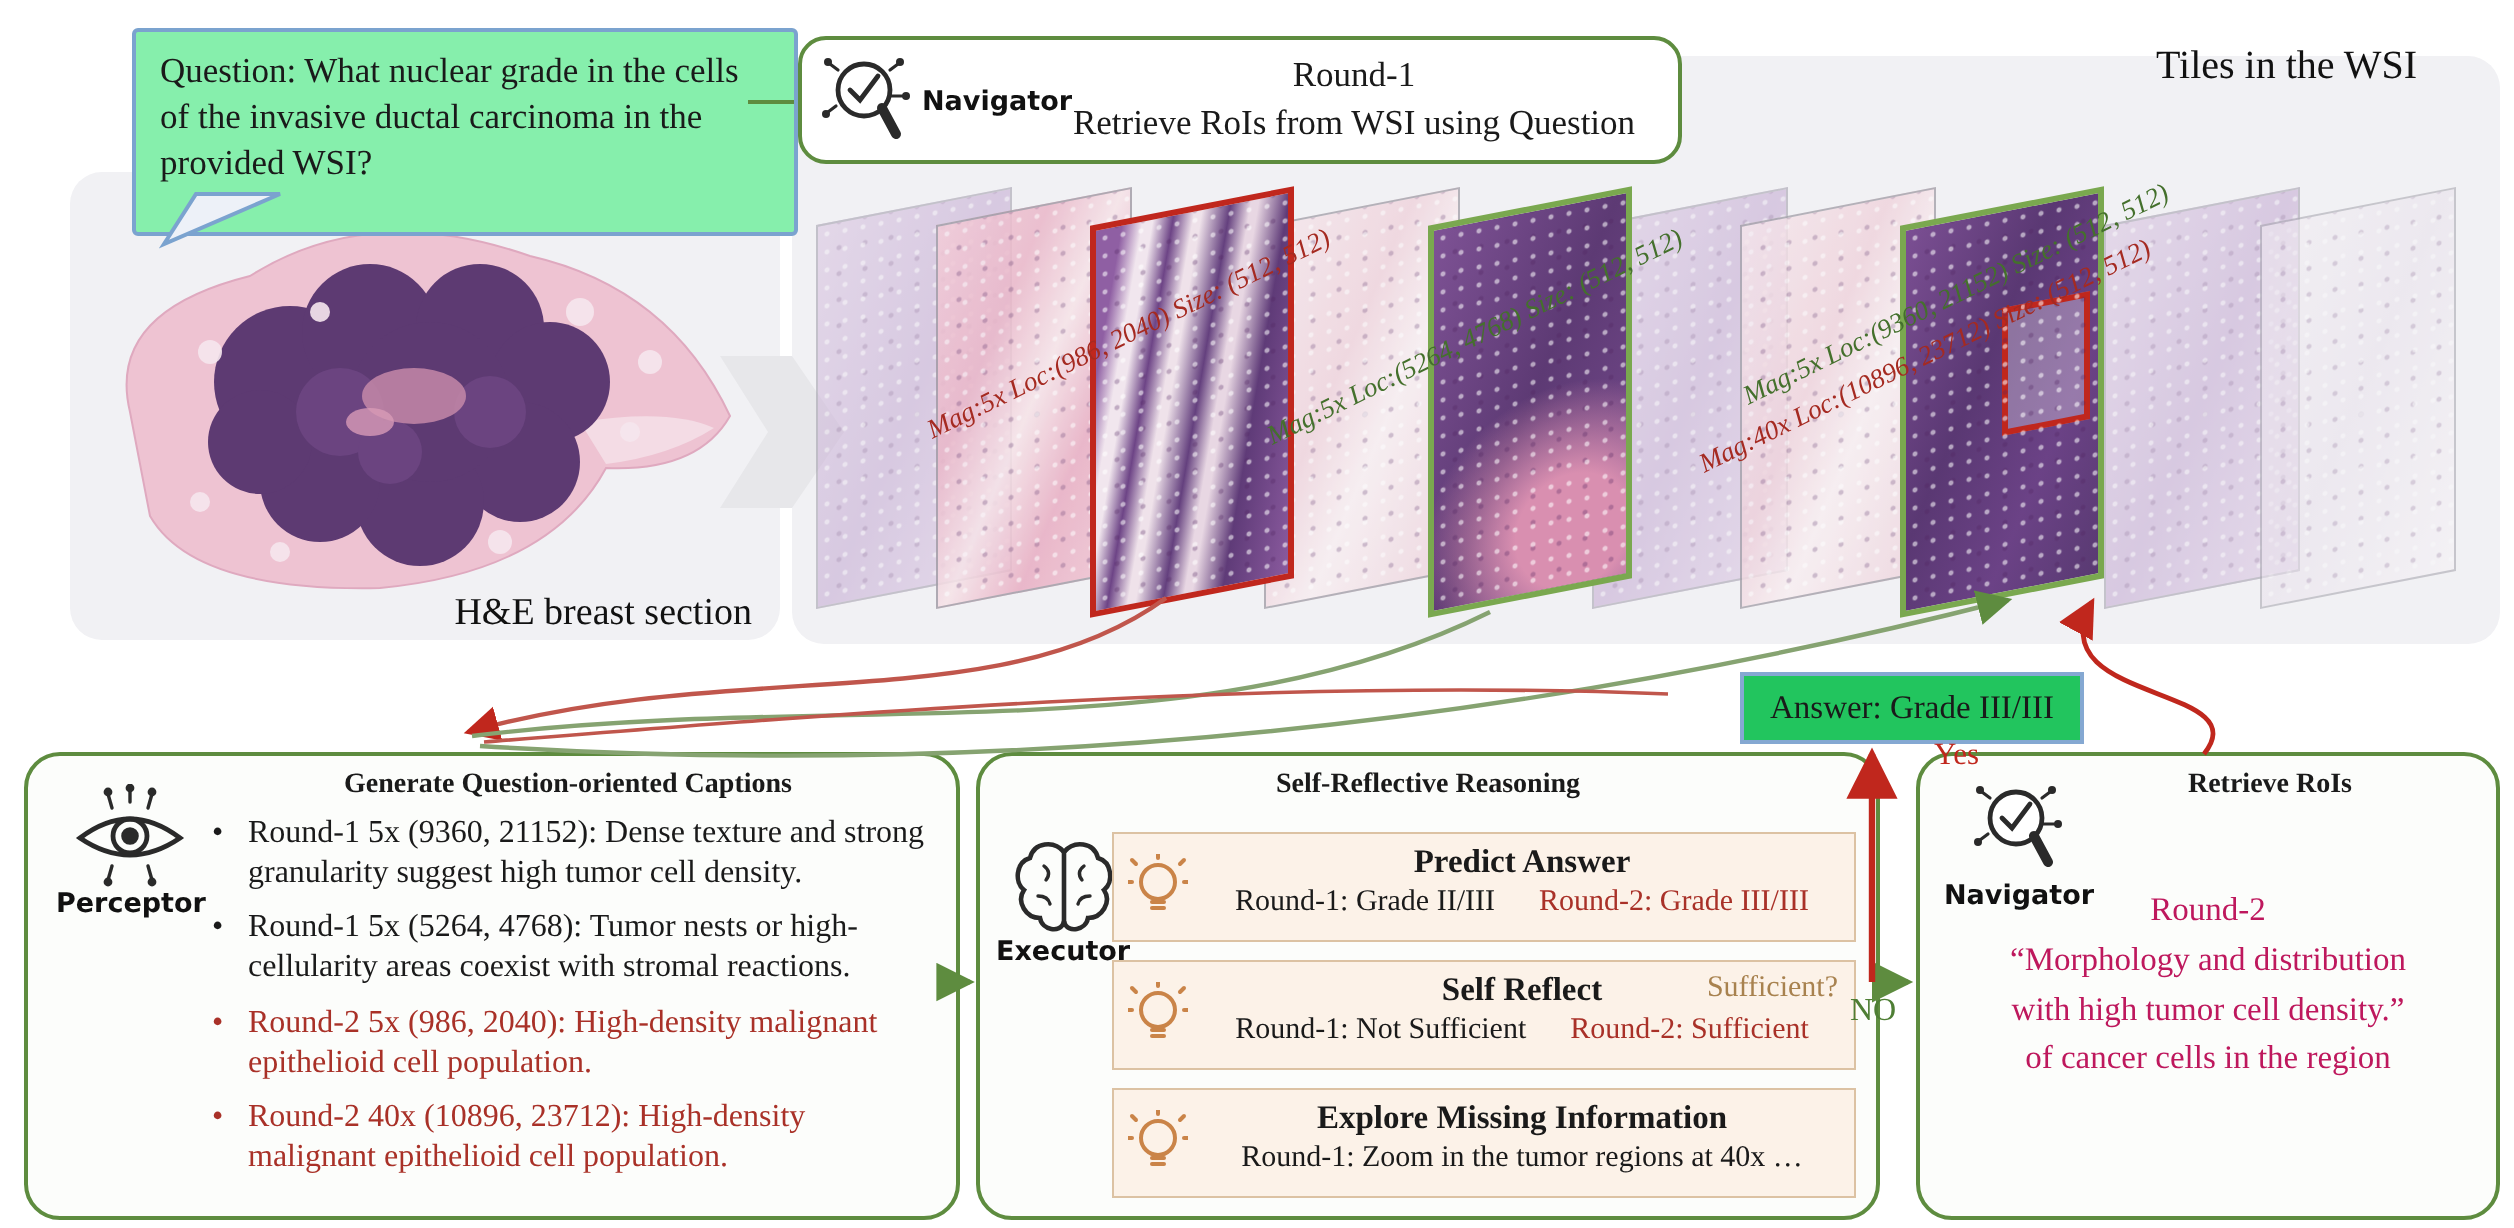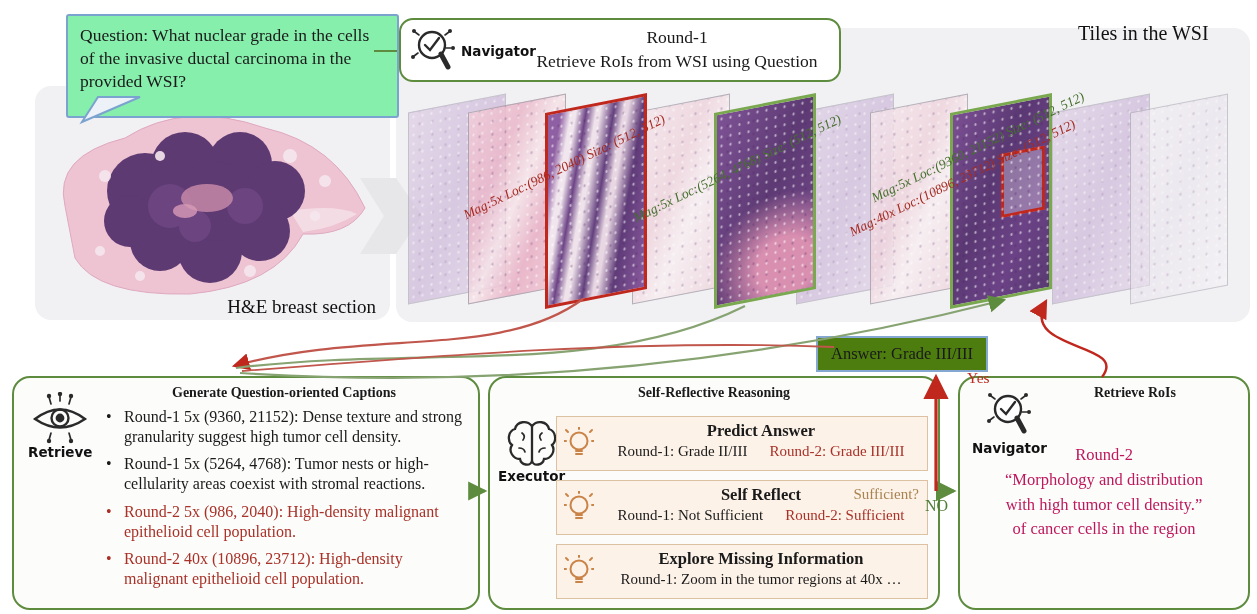--- a/index.html
+++ b/index.html
@@ -37,21 +37,21 @@
   .faded{opacity:.55;}
   .roi-rect{position:absolute;left:50%;top:25%;width:40%;height:31%;border:3px solid #c0271d;
             background:rgba(235,225,240,.35);}
   .tile-label{position:absolute;white-space:nowrap;font-style:italic;font-size:13.5px;
               transform:rotate(-26deg);transform-origin:left bottom;z-index:5;}
   .lab-red{color:#a52a21;}
   .lab-green{color:#44702c;}
   
   .wsi-caption{position:absolute;right:14px;bottom:2px;font-size:19px;color:#111;}
   
-  .answer{position:absolute;left:816px;top:336px;width:168px;height:32px;background:#4d7c0f;
+  .answer{position:absolute;left:870px;top:336px;width:168px;height:32px;background:#22c55e;
           border:2px solid #85a8d2;display:flex;align-items:center;justify-content:center;font-size:16.5px;z-index:6;}
   .yes{position:absolute;left:946px;top:369px;color:#c0271d;font-size:15.5px;z-index:7;margin-left:21px;}
   .no{position:absolute;left:925px;top:497px;color:#4e7e34;font-size:16px;z-index:7;}
   
   .gbox{position:absolute;top:376px;height:230px;background:#fcfdfb;border:2.5px solid #5e8c3f;border-radius:18px;}
   #perceptorBox{left:12px;width:464px;}
   #executorBox{left:488px;width:448px;}
   #retrieverBox{left:958px;width:288px;}
   .box-title{font-weight:bold;font-size:14px;text-align:center;margin-top:7px;}
   #perceptorBox .box-title{margin-left:76px;}
@@ -192,21 +192,21 @@
             <path d="M40,41 L42,48" stroke-width="1.7"></path>
         </g>
         <g fill="#2a2a2a">
           <circle cx="20" cy="4" r="2.2"></circle>
             <circle cx="31" cy="2" r="2.2"></circle>
             <circle cx="42" cy="4" r="2.2"></circle>
           <circle cx="20" cy="49" r="2.2"></circle>
             <circle cx="42" cy="49" r="2.2"></circle>
         </g>
       </svg>
-      <div class="agent-label">Retrieve</div>
+      <div class="agent-label">Perceptor</div>
     </div>
     <div class="box-title">Generate Question-oriented Captions</div>
     <ul class="bullets">
       <li>Round-1 5x (9360, 21152): Dense texture and strong granularity suggest high tumor cell density.</li>
       <li>Round-1 5x (5264, 4768):  Tumor nests or high-cellularity areas coexist with stromal reactions.</li>
       <li class="red-txt">Round-2 5x (986, 2040): High-density malignant epithelioid cell population.</li>
       <li class="red-txt">Round-2 40x (10896, 23712): High-density malignant epithelioid cell population.</li>
     </ul>
   </div>
 

